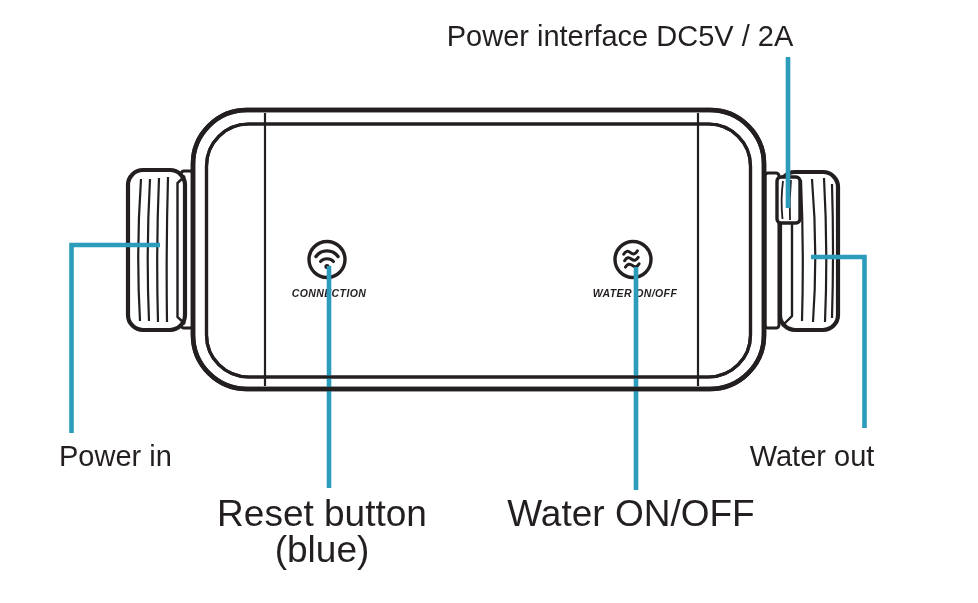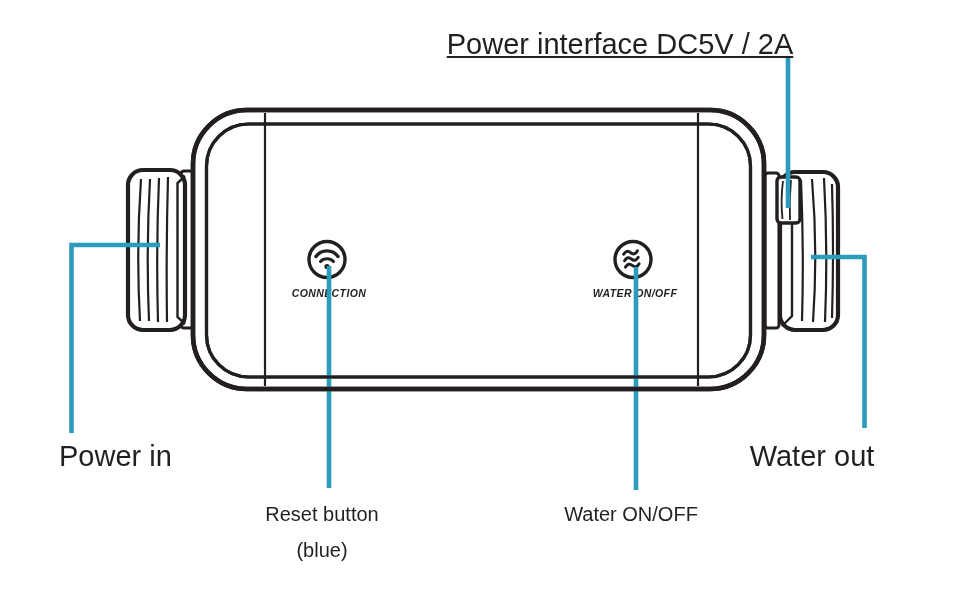--- a/index.html
+++ b/index.html
@@ -12,21 +12,21 @@
     position:relative;
     width:978px;height:603px;
     background:var(--background);
     font-family:"Liberation Sans", sans-serif;
     color:var(--ink);
     overflow:hidden;
   }
   .diagram-svg{position:absolute;left:0;top:0;}
   .ann{position:absolute;font-size:29px;line-height:1.15;white-space:nowrap;color:var(--ink);}
   .ann.centered{transform:translateX(-50%);text-align:center;}
-  .ann.two-line{font-size:20px;line-height:36px;}
+  .ann.two-line{font-size:37px;line-height:36px;}
   
   .ink{stroke:var(--ink);}
   .fillw{fill:#ffffff;}
   .nofill{fill:none;}
   .accent-line{stroke:var(--accent);fill:none;stroke-width:4.6;stroke-linejoin:miter;stroke-linecap:butt;}
   .btn-label{
     font-family:"Liberation Sans", sans-serif;
     font-size:10.5px;font-weight:bold;font-style:italic;
     letter-spacing:0.4px;fill:var(--ink);
   }
@@ -106,21 +106,21 @@
       <path d="M 329 266 L 329 488" class="accent-line"></path>
       <path d="M 636 267 L 636 490" class="accent-line"></path>
     </g>
 
     <g>
       <rect x="193" y="110" width="571" height="279" rx="54" class="ink nofill" stroke-width="4.5"></rect>
       <rect x="206.5" y="124" width="544" height="253" rx="42" class="ink nofill" stroke-width="3.2"></rect>
     </g>
   </svg>
 
-  <div class="ann centered" style="left:620px;top:28px;text-decoration:underline;">Power interface DC5V / 2A</div>
+  <div class="ann centered" style="left:620px;top:20px;">Power interface DC5V / 2A</div>
 
   <div class="ann" style="left:59px;top:440px;">Power in</div>
 
   <div class="ann centered" style="left:812px;top:440px;text-align:center;">Water out</div>
 
   <div class="ann centered two-line" style="left:322px;top:496px;">
     <div>Reset button</div>
     <div>(blue)</div>
   </div>
 

